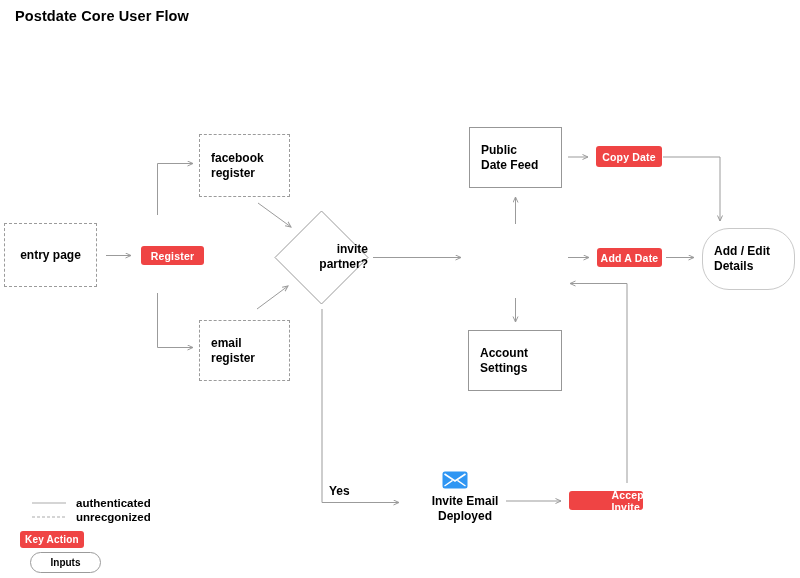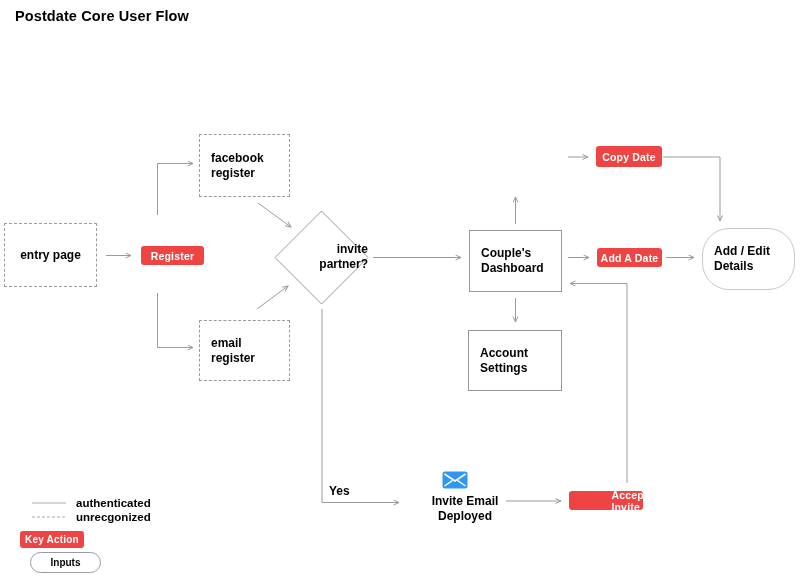--- a/index.html
+++ b/index.html
@@ -87,23 +87,23 @@
 
   <div class="node dashed" style="left:199px;top:134px;width:91px;height:63px;">facebook
 register</div>
 
   <div class="node dashed" style="left:199px;top:320px;width:91px;height:61px;">email
 register</div>
 
   <div class="diamond-label">invite
 partner?</div>
 
+  <div class="node solid" style="left:469px;top:127px;width:93px;height:61px;">Public
+Date Feed</div>
 
-  <div class="node solid" style="left:469px;top:230px;width:93px;height:62px;">Couple's
-Dashboard</div>
 
   <div class="node solid" style="left:468px;top:330px;width:94px;height:61px;">Account
 Settings</div>
 
   <div class="node light" style="left:702px;top:228px;width:93px;height:62px;border-radius:27px;">Add / Edit
 Details</div>
 
   <div class="btn" style="left:141px;top:246px;width:63px;height:19px;">Register</div>
 
   <div class="btn" style="left:596px;top:146px;width:66px;height:21px;">Copy Date</div>

